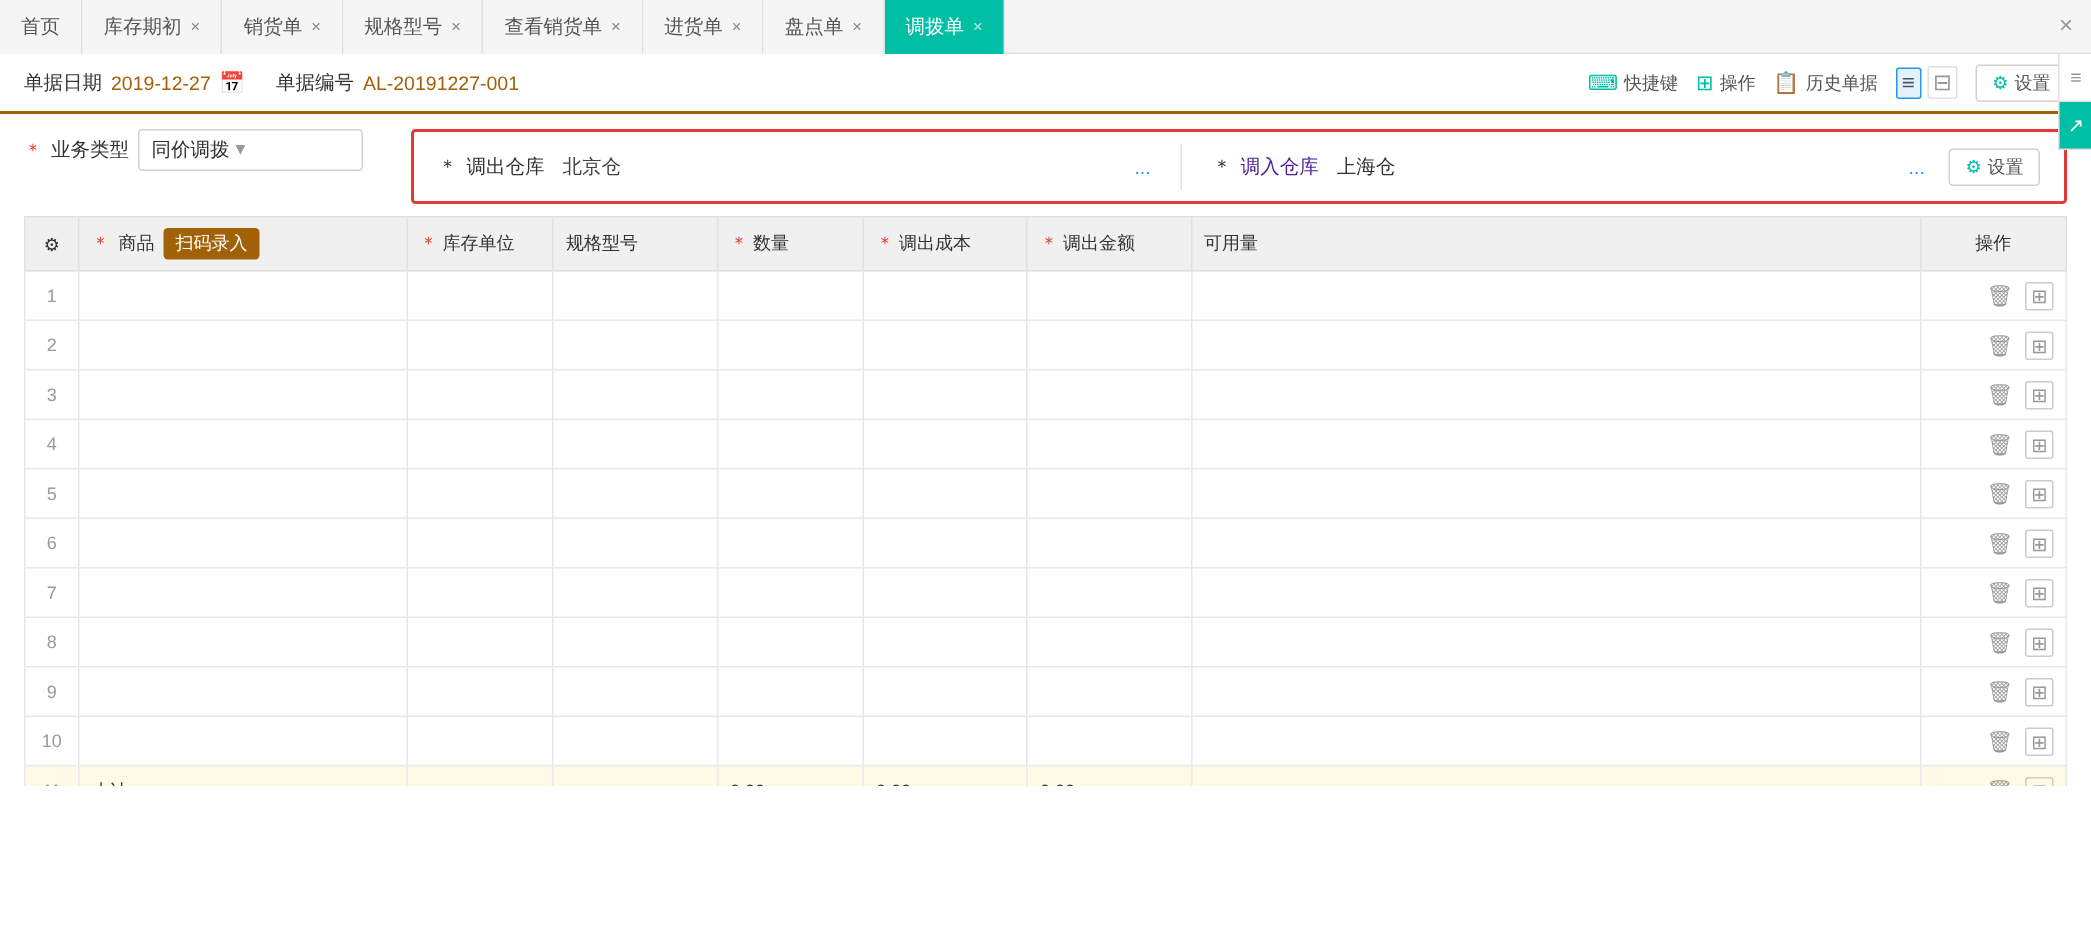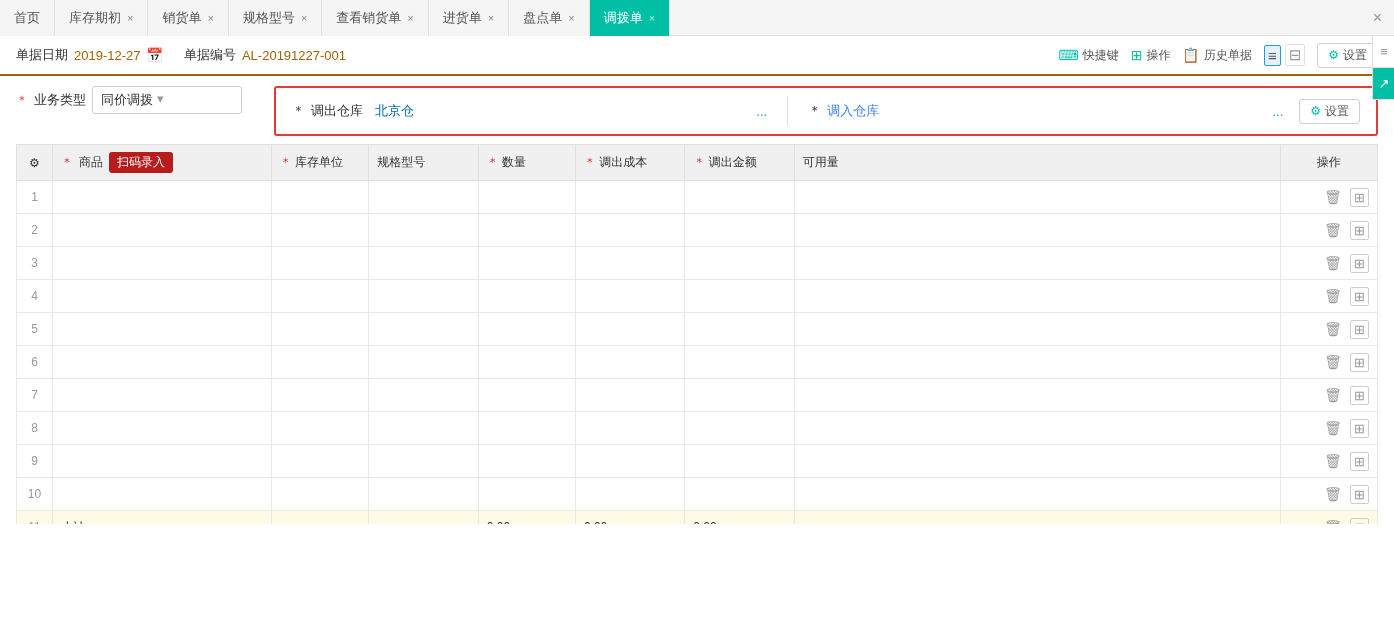--- a/index.html
+++ b/index.html
@@ -168,21 +168,21 @@
       gap: 8px;
       padding: 0 8px;
       height: 32px;
     }
     .action-icon {
       cursor: pointer;
       color: #999;
       font-size: 14px;
     }
     .scan-btn {
-      background: #b91c1c;
+      background: #a16207;
       color: #fff;
       border: none;
       border-radius: 3px;
       padding: 2px 8px;
       cursor: pointer;
       font-size: 12px;
       white-space: nowrap;
     }
     .th-with-scan {
       display: flex;
@@ -343,27 +343,28 @@
           <span>同价调拨</span>
           <span class="chevron">▾</span>
         </div>
       </div>
     </div>
 
     <div class="red-border-wrapper">
       <div class="wh-section">
         <span class="req">＊</span>
         <span style="color:#333;white-space:nowrap;">调出仓库</span>
-        <span style="color:#0369a1;font-weight:500;margin-left:6px;flex:1;">北京仓</span>
+        <span style="color:#404040;font-weight:500;margin-left:6px;flex:1;">北京仓</span>
         <span style="color:#2196f3;cursor:pointer;margin-left:auto;">...</span>
       </div>
       <div style="width:1px;height:30px;background:#e0e0e0;margin:0 20px;"></div>
       <div class="wh-section">
         <span class="req">＊</span>
-        <span style="color:#3b82f6;white-space:nowrap;font-family:Liberation Mono, monospace;">调入仓库</span>
+        <span style="color:#4c1d95;white-space:nowrap;font-family:Liberation Mono, monospace;">调入仓库</span>
+        <span style="color:#333;font-weight:500;margin-left:6px;flex:1;">上海仓</span>
         <span style="color:#2196f3;cursor:pointer;margin-left:auto;">...</span>
       </div>
       <div style="margin-left:16px;">
         <div class="settings-btn">
           <span style="color:#00bfa5;">⚙</span>
           <span>设置</span>
         </div>
       </div>
     </div>
   </div>

